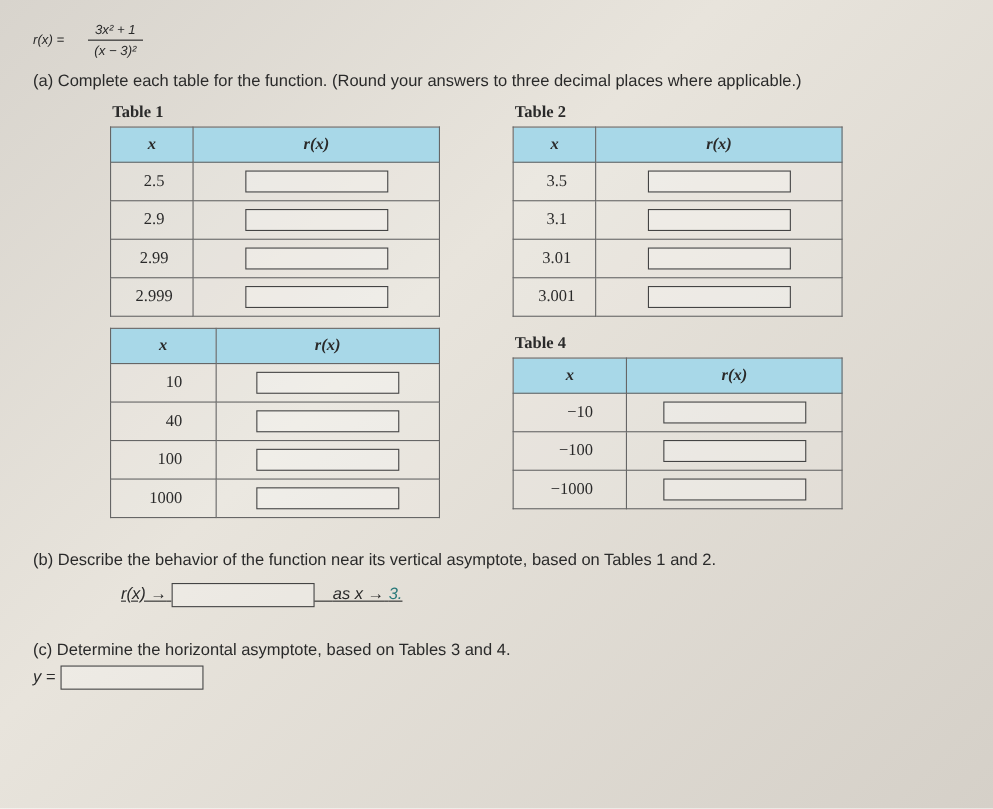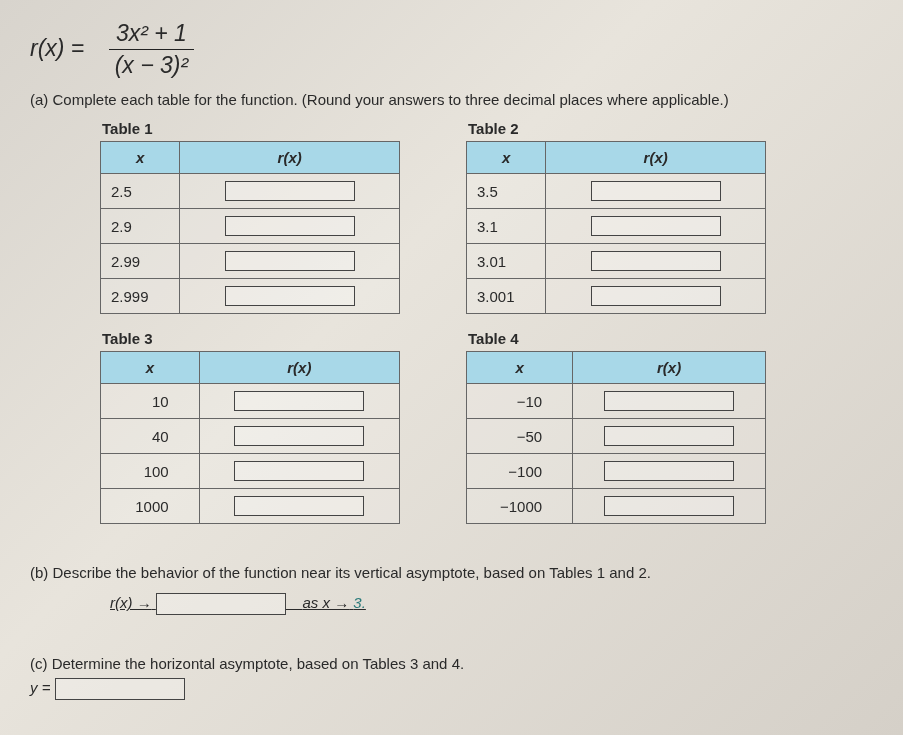--- a/index.html
+++ b/index.html
@@ -9,38 +9,38 @@
     font-family: Arial, sans-serif;
     background: linear-gradient(135deg, #d8d4cd 0%, #e8e4dc 40%, #d5d0c8 100%);
     color: #2a2a2a;
     font-size: 15px;
     width: 903px;
     min-height: 735px;
   }
   .formula {
     font-style: italic;
     margin-bottom: 12px;
-    font-size: 23px;
+    font-size: 12px;
   }
   .frac {
     display: inline-block;
     vertical-align: middle;
     text-align: center;
     margin-left: 18px;
   }
   .frac .num { display:block; border-bottom: 1.5px solid #222; padding: 0 6px 2px; }
   .frac .den { display:block; padding: 2px 6px 0; }
   .part-label { margin: 8px 0 6px; }
   .tables-wrap {
     display: flex;
     gap: 70px;
     margin-left: 70px;
     margin-bottom: 10px;
   }
-  .tcol { width: 296px; }
+  .tcol { width: 296px; font-family: Liberation Serif, serif; }
   .tlabel {
     font-weight: bold;
     margin: 6px 0 4px 2px;
   }
   table.data {
     border-collapse: collapse;
     width: 300px;
     background: rgba(255,255,255,0.15);
   }
   table.data th, table.data td {
@@ -49,41 +49,41 @@
     text-align: center;
     font-style: italic;
   }
   table.data th {
     background: #a8d8e8;
     font-weight: bold;
     font-style: italic;
   }
   table.data td.xcell {
     font-style: normal;
-    text-align: left;
+    text-align: center;
     padding-right: 6px;
   }
   table.data td.xcell.tight { text-align: right; padding-right: 30px; }
   .answer-box {
     display: inline-block;
     width: 130px;
     height: 20px;
     border: 1px solid #444;
     background: rgba(255,255,255,0.25);
     vertical-align: middle;
   }
   .small-box {
     display: inline-block;
     width: 130px;
     height: 22px;
     border: 1px solid #444;
     background: rgba(255,255,255,0.25);
     vertical-align: middle;
   }
-  .part-b, .part-c { margin-top: 40px; }
+  .part-b, .part-c { margin-top: 30px; }
   .indent { margin-left: 80px; margin-top: 12px; font-style: italic; text-decoration: underline; }
   .ital { font-style: italic; }
   .teal { color: #2a7a7a; }
 </style>
 </head>
 <body>
 
 <div class="formula">
   <span>r(x) =</span>
   <span class="frac">
@@ -146,21 +146,20 @@
             <td class="xcell">3.001</td>
             <td><span class="answer-box"></span></td>
           </tr>
     </tbody>
       </table>
   </div>
 </div>
 
 <div class="tables-wrap">
   <div class="tcol">
-    <div class="tlabel">Table 3</div>
     <table class="data">
       <tbody>
           <tr>
         <th>x</th>
         <th>r(x)</th>
       </tr>
       <tr>
             <td class="xcell tight">10</td>
             <td><span class="answer-box"></span></td>
           </tr>
@@ -182,24 +181,20 @@
   <div class="tcol">
     <div class="tlabel">Table 4</div>
     <table class="data">
       <tbody>
           <tr>
         <th>x</th>
         <th>r(x)</th>
       </tr>
       <tr>
             <td class="xcell tight">−10</td>
-            <td><span class="answer-box"></span></td>
-          </tr>
-      <tr>
-            <td class="xcell tight">−50</td>
             <td><span class="answer-box"></span></td>
           </tr>
       <tr>
             <td class="xcell tight">−100</td>
             <td><span class="answer-box"></span></td>
           </tr>
       <tr>
             <td class="xcell tight">−1000</td>
             <td><span class="answer-box"></span></td>
           </tr>

